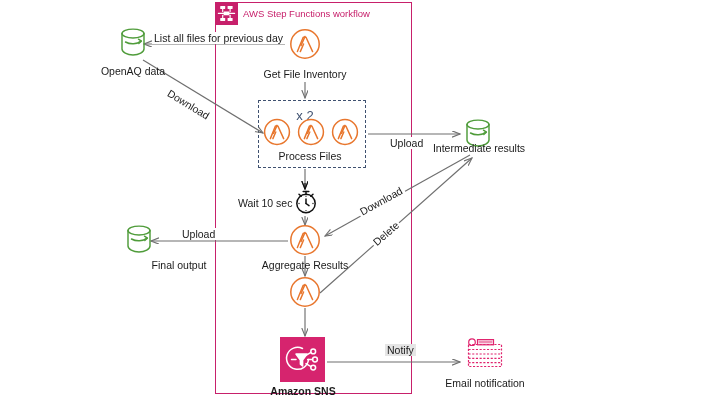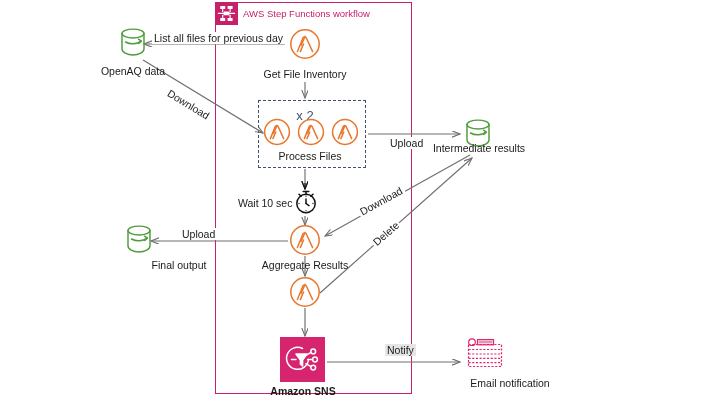--- a/index.html
+++ b/index.html
@@ -248,21 +248,21 @@
         <path d="M3.5,24.6 H36.5" stroke-dasharray="2.1,1.6"></path>
         <circle cx="7.0" cy="4.2" r="3.3"></circle>
         <rect x="12.5" y="1.6" width="16" height="5.2"></rect>
       </g>
       <g fill="#e0246e" opacity="0.85">
         <rect x="13.6" y="2.8" width="13.8" height="0.8"></rect>
         <rect x="13.6" y="4.4" width="13.8" height="0.8"></rect>
       </g>
     </svg>
   </div>
-  <div class="abs lbl c" style="left:510px;top:377px;">Email notification</div>
+  <div class="abs lbl c" style="left:485px;top:377px;">Email notification</div>
 
   <div class="abs lbl" style="left:152px;top:32px;background:#fff;padding:0 2px;">List all files for previous day</div>
 
   <div class="abs lbl" style="left:170px;top:86px;transform:rotate(31deg);transform-origin:left top;background:#fff;padding:0 2px;">Download</div>
 
   <div class="abs lbl" style="left:388px;top:137px;background:#fff;padding:0 2px;">Upload</div>
 
   <div class="abs lbl" style="left:356px;top:208px;transform:rotate(-29deg);transform-origin:left top;background:#fff;padding:0 2px;">Download</div>
 
   <div class="abs lbl" style="left:369px;top:240px;transform:rotate(-41deg);transform-origin:left top;background:#fff;padding:0 2px;">Delete</div>

